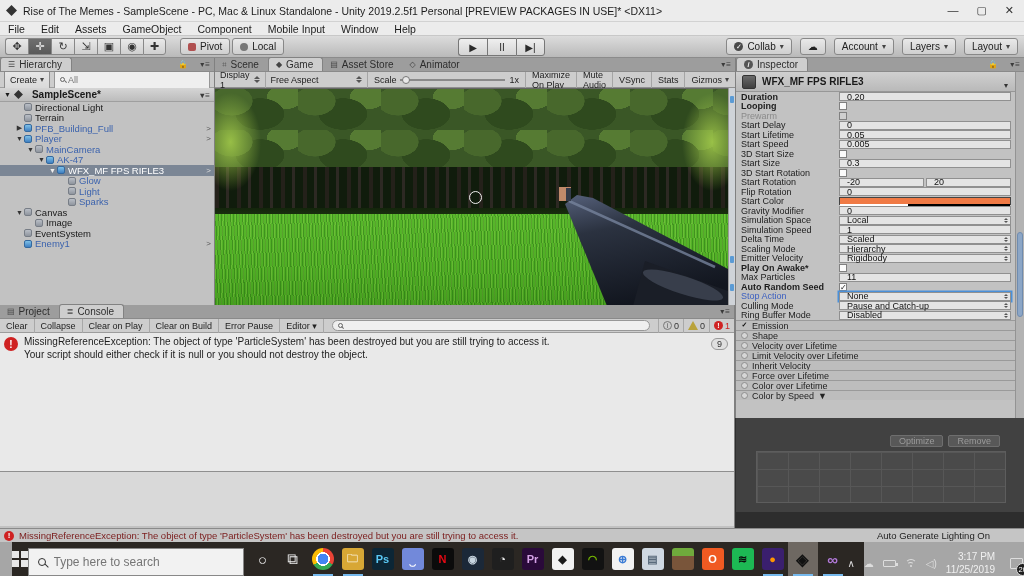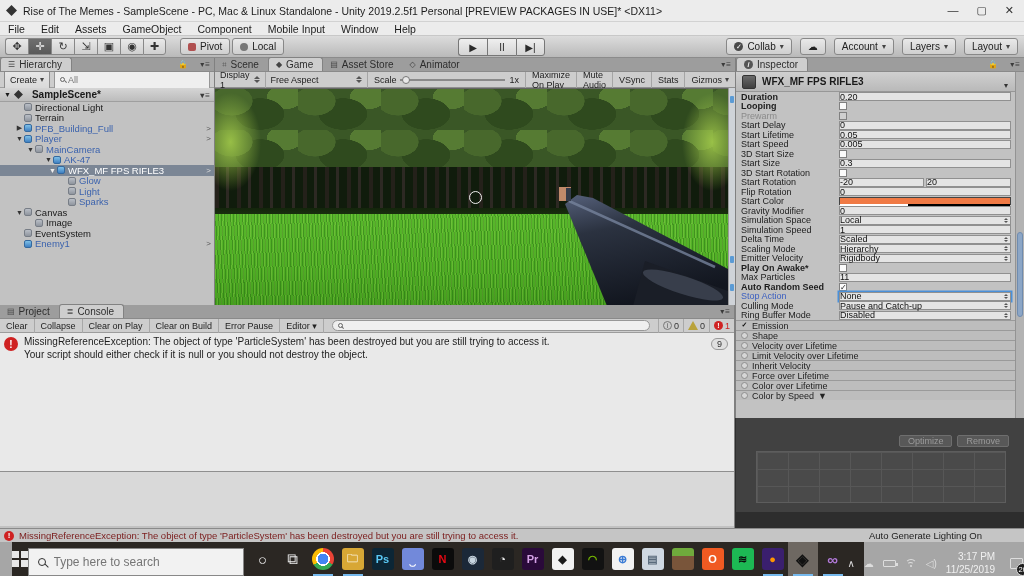--- a/index.html
+++ b/index.html
@@ -120,53 +120,53 @@
   #comp-icon { width:14px; height:14px; background:linear-gradient(#6a6a6a,#3f3f3f); border:1px solid #333; border-radius:2px; }
   #comp-title { font-weight:bold; font-size:10px; }
   #comp-arrow { position:absolute; right:16px; bottom:1px; font-size:8px; color:#333; }
   #insp-rows { position:relative; }
   .irow { height:9.5px; display:flex; align-items:center; padding-left:5px; position:relative; }
   .irow .ilbl { width:98px; font-size:9px; color:#1d1d1d; white-space:nowrap; flex:0 0 auto; }
   .irow .ilbl.bold { font-weight:bold; }
   .irow .ilbl.dis { color:#8b8b8b; }
   .irow .ilbl.blue { color:#3b5fc0; }
   .ictl { flex:1; margin-right:13px; display:flex; align-items:center; position:relative; height:9px; }
-  .ifield { flex:1; height:9px; background:#e4e4e4; border:1px solid #909090; font-size:9px; padding:0 0; display:flex; align-items:center; color:#111; }
+  .ifield { flex:1; height:9px; background:#e4e4e4; border:1px solid #909090; font-size:9px; padding:0 7px; display:flex; align-items:center; color:#111; }
   .ifield.hl { box-shadow:0 0 0 1.5px #4a90d9; }
   .icheck { width:8px; height:8px; background:#fbfbfb; border:1px solid #808080; font-size:8px; line-height:7px; text-align:center; color:#222; }
   .icheck.dis { background:#cfcfcf; }
   .ienum-spin { position:absolute; right:3px; display:flex; flex-direction:column; gap:1px; }
   .ienum-spin i { width:0; height:0; border-left:2.5px solid transparent; border-right:2.5px solid transparent; }
   .ienum-spin i.up { border-bottom:2.5px solid #555; }
   .ienum-spin i.dn { border-top:2.5px solid #555; }
   .irow .rcaret { position:absolute; right:3px; font-size:7px; color:#444; }
   .icolor { flex:1; height:8px; background:#f07a45; border:1px solid #444; position:relative; }
   .icolor::after { content:''; position:absolute; left:0; bottom:-2px; height:2px; width:40%; background:#fff; }
   .icolor::before { content:''; position:absolute; right:0; bottom:-2px; height:2px; width:60%; background:#000; }
   .mrow { height:10px; border-top:1px solid #9a9a9a; background:#bdbdbd; display:flex; align-items:center; gap:4px; padding-left:5px; font-size:9px; color:#222; position:relative;}
   .mcheck { width:7px; height:7px; border-radius:50%; background:#d6d6d6; border:1px solid #8e8e8e; font-size:7px; line-height:6px; text-align:center; }
   .mcheck.on { background:none; border:none; color:#111; font-weight:bold; }
   #insp-scroll { position:absolute; right:0; top:14px; width:9px; height:346px; background:#b3b3b3; border-left:1px solid #939393; }
   #insp-thumb { position:absolute; left:1px; right:1px; top:160px; height:85px; background:#8fa6c6; background:#8ca6c6; border:1px solid #6f8cb0; border-radius:3px; }
 
   
   #curves { position:absolute; left:735px; top:418px; width:289px; height:110px; background:#414141; border-left:1px solid #2e2e2e; }
   #curves-header { height:13px; background:linear-gradient(#9a9a9a,#8b8b8b); border-bottom:1px solid #6b6b6b; font-weight:bold; font-size:10px; color:#161616; padding-left:5px; display:flex; align-items:center; }
-  #curves-btns { position:absolute; right:15px; top:17px; display:flex; gap:5px; }
+  #curves-btns { position:absolute; right:24px; top:17px; display:flex; gap:5px; }
   .curve-btn { background:#585858; border:1px solid #6e6e6e; border-radius:2px; color:#9a9a9a; font-size:9px; padding:0 8px; height:12px; display:flex; align-items:center; }
   #curve-grid { position:absolute; left:20px; top:33px; width:250px; height:52px; background:#4a4a4a; border:1px solid #5d5d5d;
     background-image:linear-gradient(#575757 1px, transparent 1px), linear-gradient(90deg,#575757 1px, transparent 1px);
     background-size:31px 17px; }
   #curves-bottom { position:absolute; left:0; bottom:0; width:100%; height:16px; background:#2d2d2d; }
 
   
   #statusbar { position:absolute; left:0; top:528px; width:1024px; height:14px; background:#c5c5c5; border-top:1px solid #8a8a8a; display:flex; align-items:center; padding:0 4px; gap:5px; }
   .err-sm { width:10px; height:10px; border-radius:50%; background:#cf2222; color:#fff; font-size:8px; font-weight:bold; display:flex; align-items:center; justify-content:center; flex:0 0 auto;}
   #status-err { font-size:9.5px; color:#7a1b1b; flex:1; white-space:nowrap; overflow:hidden; }
-  #status-right { font-size:9.5px; color:#222; margin-right:38px; }
+  #status-right { font-size:9.5px; color:#222; margin-right:30px; }
 
   
   #taskbar { position:absolute; left:12px; top:542px; width:852px; height:34px; background:#2b2723; display:flex; align-items:flex-end; }
   #start { width:46px; height:34px; display:flex; align-items:center; justify-content:center; }
   .winlogo { display:grid; grid-template-columns:7px 7px; grid-template-rows:7px 7px; gap:1.5px; }
   .winlogo div { background:#e8e8e8; }
   #tb-search { width:250px; height:28px; background:#f2f2f2; border:1px solid #888; display:flex; align-items:center; padding:0 9px; gap:8px; }
   #tb-search .mag { width:8px; height:8px; border-color:#333; }
   #tb-search .mag::after { background:#333; width:5px; right:-4px; }
   #tb-search input { border:none; background:transparent; outline:none; font-size:12px; color:#333; font-family:"Liberation Sans",sans-serif; width:180px; }
@@ -307,21 +307,21 @@
         <span class="exp">▼</span>
         <span class="gicon prefab"></span>
         <span class="lbl blue">Player</span>
         <span class="chev">&gt;</span>
       </div>
       <div class="hrow" style="padding-left: 26px;">
         <span class="exp">▼</span>
         <span class="gicon"></span>
         <span class="lbl blue">MainCamera</span>
       </div>
-      <div class="hrow" style="padding-left: 37px; margin-left: 7px;">
+      <div class="hrow" style="padding-left: 37px;">
         <span class="exp">▼</span>
         <span class="gicon prefab"></span>
         <span class="lbl blue">AK-47</span>
       </div>
       <div class="hrow sel" style="padding-left: 48px;">
         <span class="exp">▼</span>
         <span class="gicon prefab"></span>
         <span class="lbl">WFX_MF FPS RIFLE3</span>
         <span class="chev">&gt;</span>
       </div>

